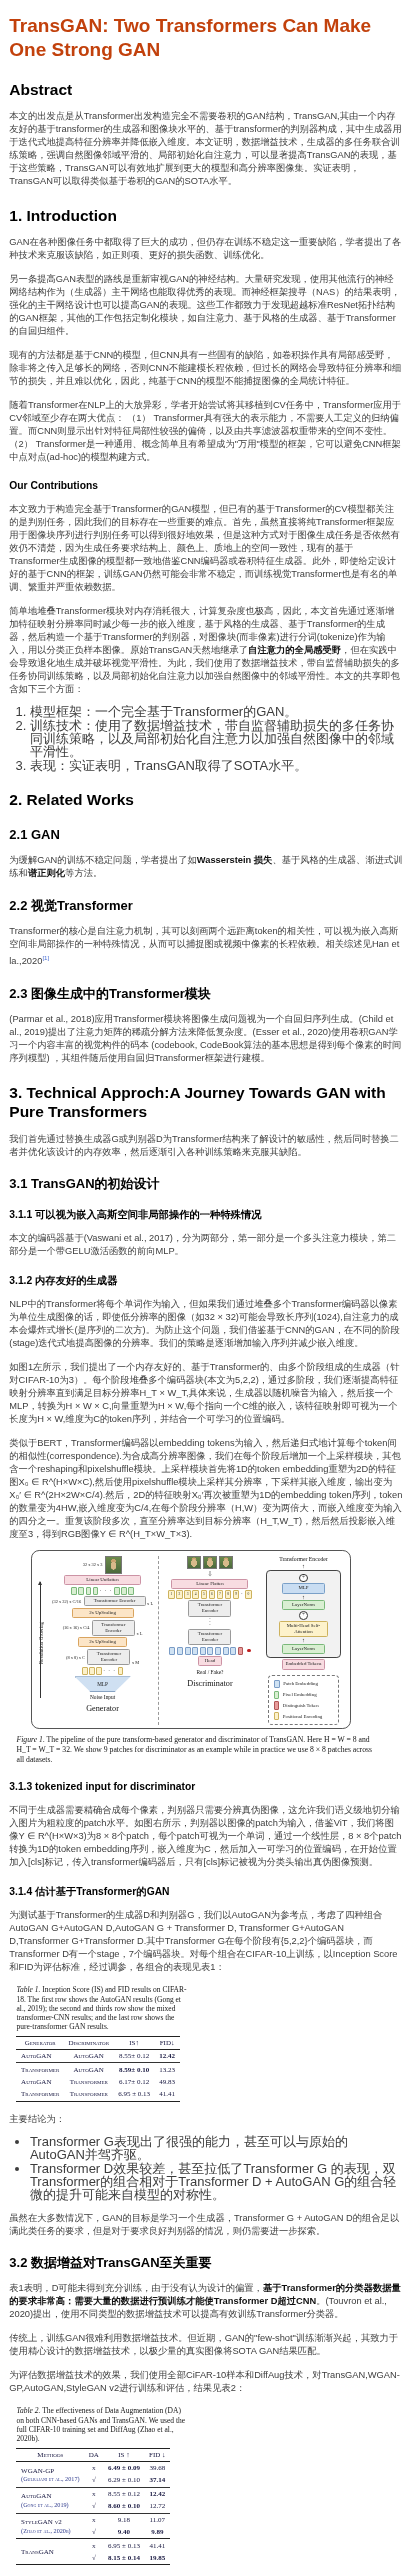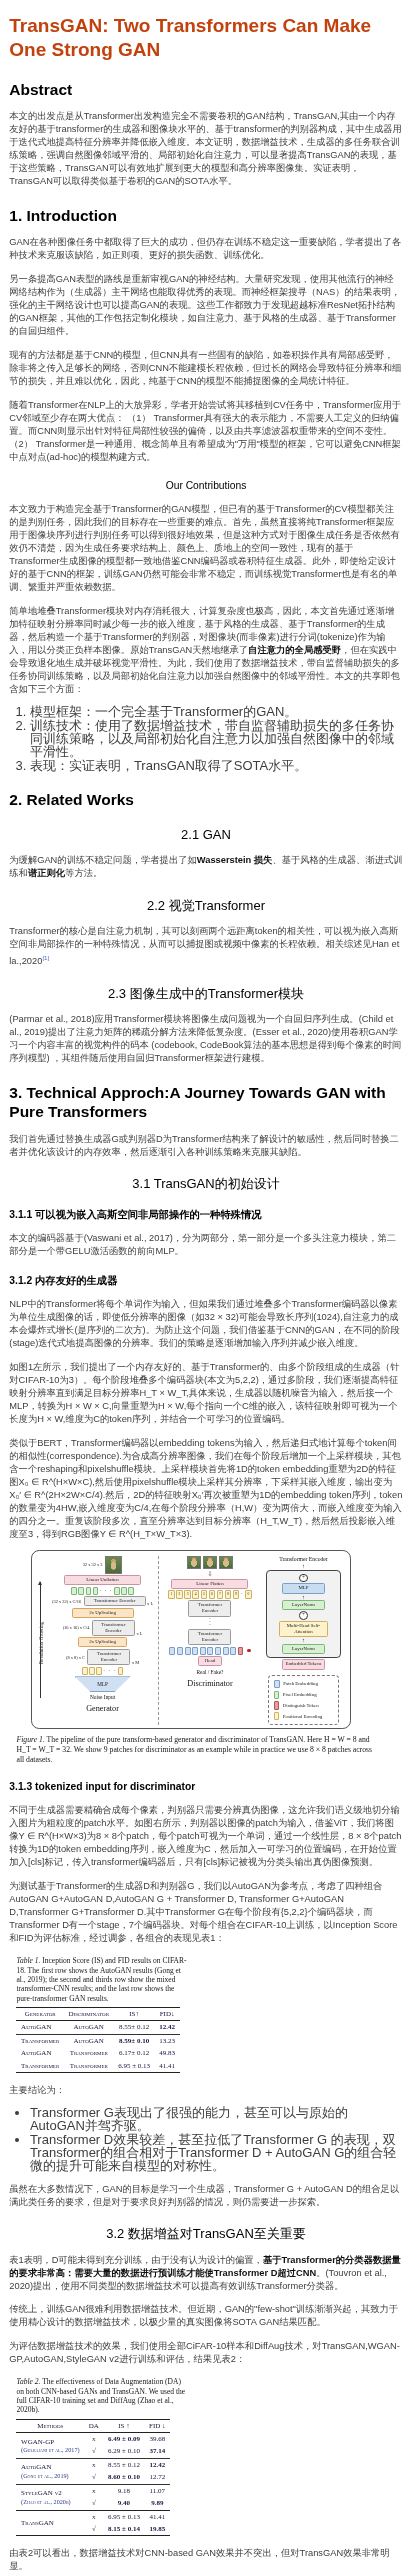--- a/index.html
+++ b/index.html
@@ -1,20 +1,20 @@
 <!DOCTYPE html>
 <html style="font-size:8.2px"><head>
 <meta charset="utf-8">
 <style>
   html,body{margin:0;padding:0;background:#fff;}
   .page{width:412px;height:3461px;overflow:hidden;position:relative;box-sizing:border-box;
         padding:2.1px 9.3px 0 9.3px;font-family:"Liberation Sans",sans-serif;color:#1a1a1a;}
   h1{font-size:19px;line-height:24px;margin:12.4px 0 0;color:#c2410c;font-weight:bold;}
   h2{font-size:15.5px;line-height:19.6px;margin:17.5px 0 0;color:#000;font-weight:bold;}
-  h3{font-size:13px;line-height:16.5px;margin:17.5px 0 0;color:#000;font-weight:normal;text-align:center;}
+  h3{font-size:13px;line-height:16.5px;margin:17.5px 0 0;color:#000;font-weight:bold;}
   h3.small{font-size:10.3px;line-height:13.4px;margin:15.5px 0 0;}
   h4{font-size:10.3px;line-height:13.4px;margin:15.5px 0 0;color:#000;font-weight:bold;}
   p.body{font-size:9.3px;line-height:13px;margin:10.8px 0 0;color:#3d3d3d;}
   p.body b{color:#111;}
   ol.clist,ul.blist{margin:9.3px 0 0;padding-left:20.6px;}
   ol.clist li,ul.blist li{font-size:13px;line-height:13px;color:#3d3d3d;margin-top:1px;}
   sup a{color:#4a6fd4;text-decoration:none;font-size:6.2px;cursor:pointer;}
   
   .figcap{font-family:"Liberation Serif",serif;font-size:7.7px;line-height:9.8px;color:#161616;margin:6.2px 0 0 7.2px;}
   .figcap.wide{width:361px;}
@@ -248,20 +248,21 @@
             <span class="sq y"></span>
             <span>Positional Encoding</span>
           </div>
       </div>
     </div>
   </div>
   <p class="figcap wide"><i>Figure 1.</i> <span>The pipeline of the pure transform-based generator and discriminator of TransGAN. Here H = W = 8 and H_T = W_T = 32. We show 9 patches for discriminator as an example while in practice we use 8 × 8 patches across all datasets.</span></p>
 
   <h4>3.1.3 tokenized input for discriminator</h4>
   <p class="body">不同于生成器需要精确合成每个像素，判别器只需要分辨真伪图像，这允许我们语义级地切分输入图片为粗粒度的patch水平。如图右所示，判别器以图像的patch为输入，借鉴ViT，我们将图像Y ∈ R^(H×W×3)为8 × 8个patch，每个patch可视为一个单词，通过一个线性层，8 × 8个patch转换为1D的token embedding序列，嵌入维度为C，然后加入一可学习的位置编码，在开始位置加入[cls]标记，传入transformer编码器后，只有[cls]标记被视为分类头输出真伪图像预测。</p>
+  <h4>3.1.4 估计基于Transformer的GAN</h4>
   <p class="body">为测试基于Transformer的生成器D和判别器G，我们以AutoGAN为参考点，考虑了四种组合AutoGAN G+AutoGAN D,AutoGAN G + Transformer D, Transformer G+AutoGAN D,Transformer G+Transformer D.其中Transformer G在每个阶段有{5,2,2}个编码器块，而Transformer D有一个stage，7个编码器块。对每个组合在CIFAR-10上训练，以Inception Score和FID为评估标准，经过调参，各组合的表现见表1：</p>
 
   <p class="tabcap"><i>Table 1.</i> <span>Inception Score (IS) and FID results on CIFAR-18. The first row shows the AutoGAN results (Gong et al., 2019); the second and thirds row show the mixed transformer-CNN results; and the last row shows the pure-transformer GAN results.</span></p>
   <div>
       <table class="ptable">
         <thead>
           <tr>
             <th>Generator</th>
             <th>Discriminator</th>
             <th>IS↑</th>

